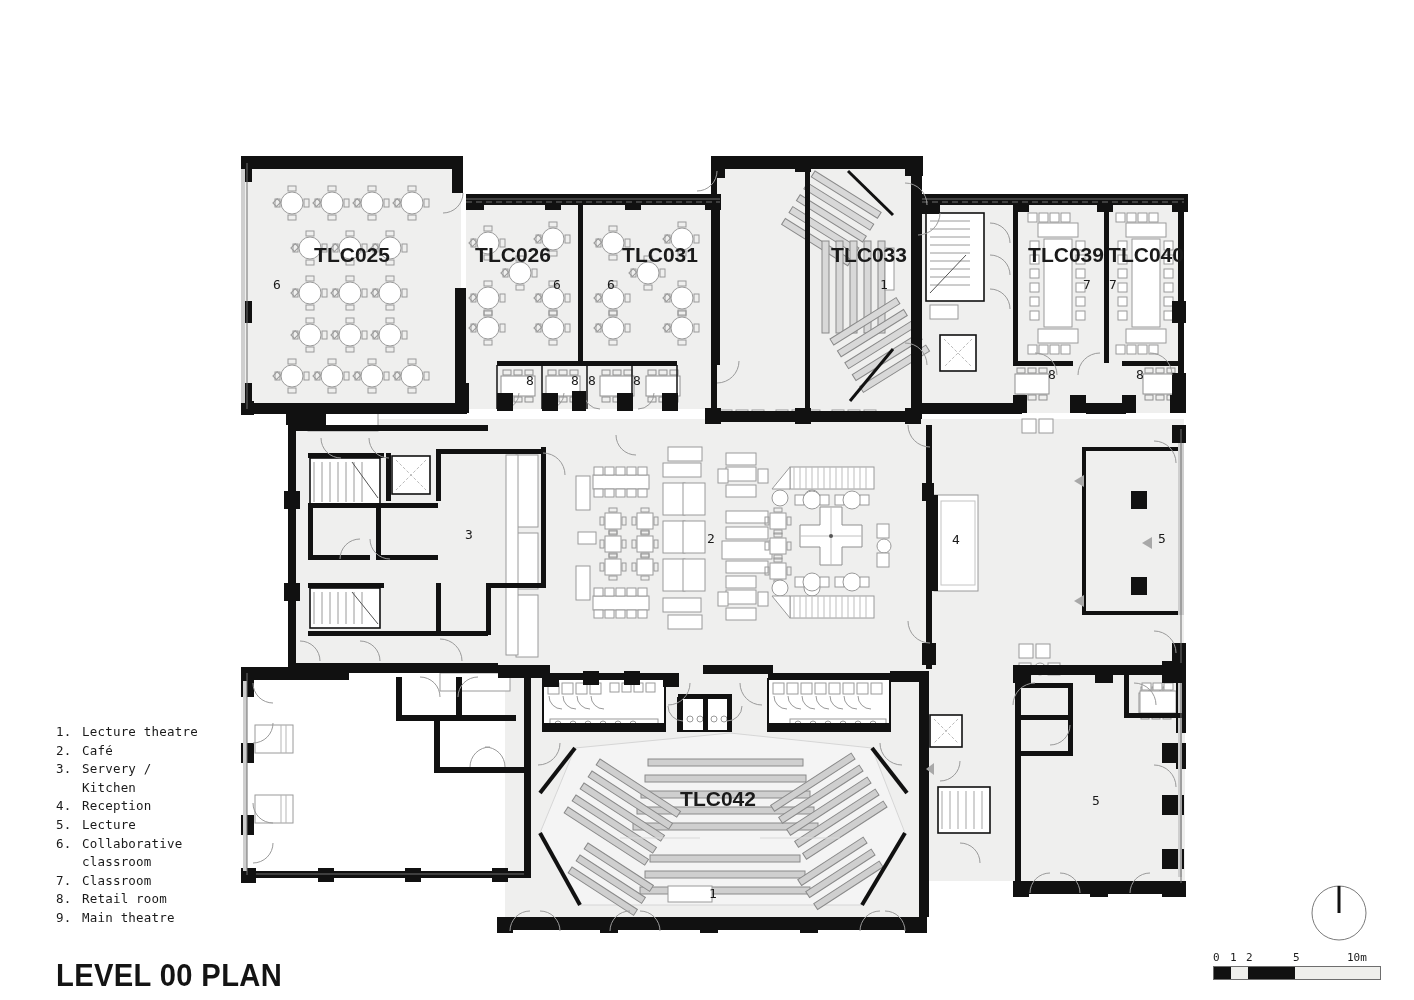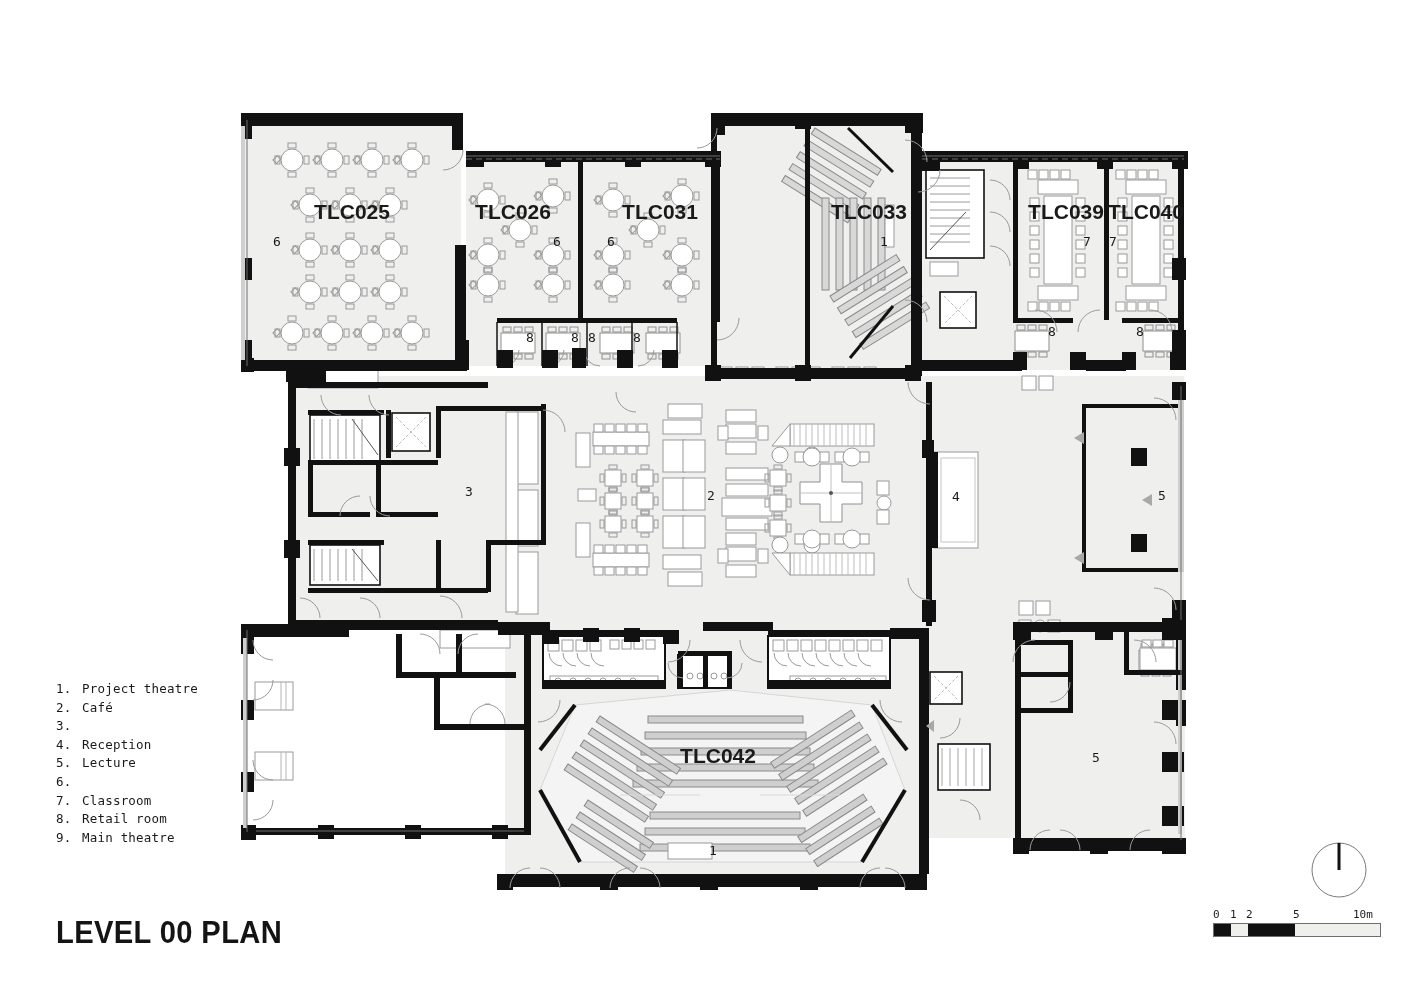--- a/index.html
+++ b/index.html
@@ -1,18 +1,18 @@
 <!DOCTYPE html>
 <html><head>
 <meta charset="utf-8">
 <style>
   html,body{margin:0;padding:0;background:#ffffff;}
   body{width:1414px;height:1000px;position:relative;overflow:hidden;
        font-family:"DejaVu Sans Mono",monospace;}
-  #plan-root{position:absolute;inset:0;}
+  #plan-root{position:absolute;inset:0;margin-top:43px;}
   svg{display:block;}
 
   .legend-block{position:absolute;left:56px;top:680px;width:230px;}
   .legend-row{display:flex;font-family:"DejaVu Sans Mono",monospace;
               font-size:12.5px;line-height:18.6px;color:#1a1a1a;letter-spacing:0.2px;}
   .legend-num{width:26px;flex:0 0 26px;}
   .legend-txt{flex:1;white-space:pre-line;}
 
   .plan-title{position:absolute;left:56px;top:915px;
     font-family:"Liberation Sans","DejaVu Sans",sans-serif;
@@ -871,39 +871,43 @@
         <text x="592" y="342" text-anchor="middle" font-family="&quot;DejaVu Sans Mono&quot;,monospace" font-size="13" fill="#1a1a1a">8</text>
         <text x="637" y="342" text-anchor="middle" font-family="&quot;DejaVu Sans Mono&quot;,monospace" font-size="13" fill="#1a1a1a">8</text>
         <text x="1052" y="336" text-anchor="middle" font-family="&quot;DejaVu Sans Mono&quot;,monospace" font-size="13" fill="#1a1a1a">8</text>
         <text x="1140" y="336" text-anchor="middle" font-family="&quot;DejaVu Sans Mono&quot;,monospace" font-size="13" fill="#1a1a1a">8</text>
       </g>
   </svg>
 
   <div class="legend-block" id="legend-block">
       <div class="legend-row">
         <div class="legend-num">1.</div>
-        <div class="legend-txt">Project theatre</div>
+        <div class="legend-txt">Lecture theatre</div>
       </div>
       <div class="legend-row">
         <div class="legend-num">2.</div>
         <div class="legend-txt">Café</div>
       </div>
       <div class="legend-row">
         <div class="legend-num">3.</div>
+        <div class="legend-txt">Servery /
+Kitchen</div>
       </div>
       <div class="legend-row">
         <div class="legend-num">4.</div>
         <div class="legend-txt">Reception</div>
       </div>
       <div class="legend-row">
         <div class="legend-num">5.</div>
         <div class="legend-txt">Lecture</div>
       </div>
       <div class="legend-row">
         <div class="legend-num">6.</div>
+        <div class="legend-txt">Collaborative
+classroom</div>
       </div>
       <div class="legend-row">
         <div class="legend-num">7.</div>
         <div class="legend-txt">Classroom</div>
       </div>
       <div class="legend-row">
         <div class="legend-num">8.</div>
         <div class="legend-txt">Retail room</div>
       </div>
       <div class="legend-row">
@@ -913,21 +917,21 @@
     </div>
 
   <div class="plan-title">LEVEL 00 PLAN</div>
 
   <div class="scalebar-wrap">
     <div class="scale-ticks" id="scale-ticks">
         <span style="left: 0px;">0</span>
         <span style="left: 17px;">1</span>
         <span style="left: 33px;">2</span>
         <span style="left: 80px;">5</span>
-        <span style="left: 140px;">10m</span>
+        <span style="left: 134px;">10m</span>
       </div>
     <div class="scale-bar" id="scale-bar">
         <div class="seg" style="width: 17px; background: rgb(17, 17, 17);"></div>
         <div class="seg" style="width: 17px; background: rgb(239, 239, 236);"></div>
         <div class="seg" style="width: 48px; background: rgb(17, 17, 17);"></div>
         <div class="seg" style="width: 86px; background: rgb(239, 239, 236);"></div>
       </div>
   </div>
 
   <div class="compass">

